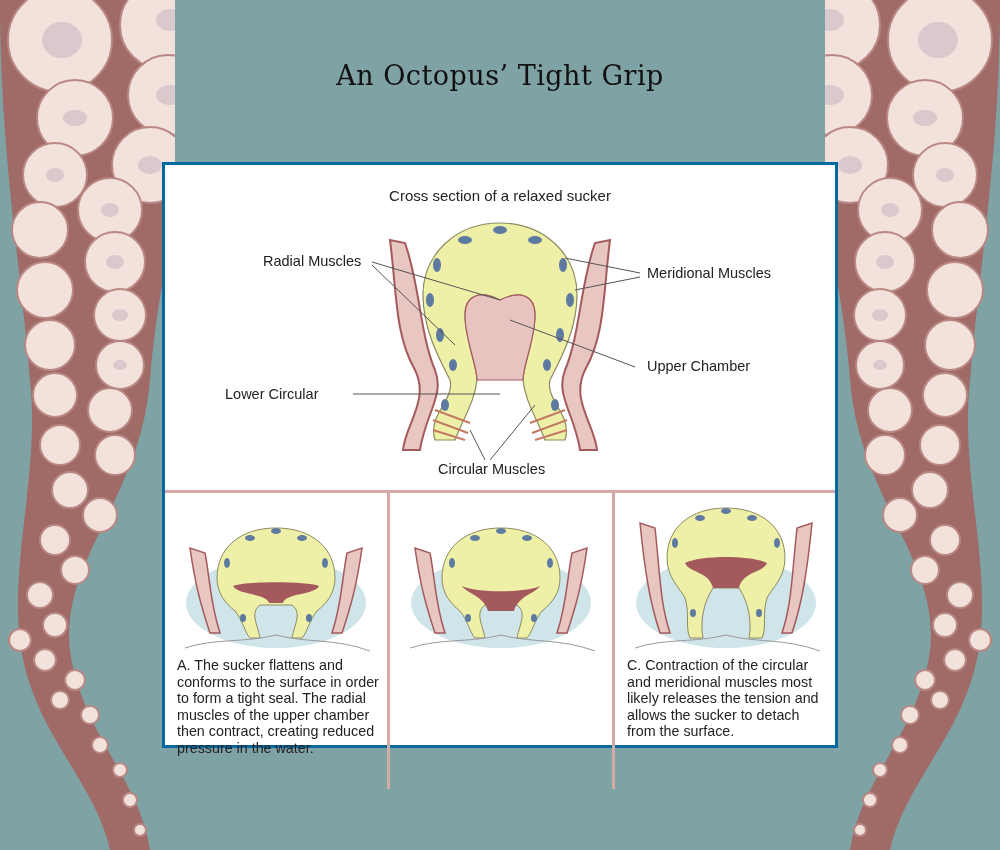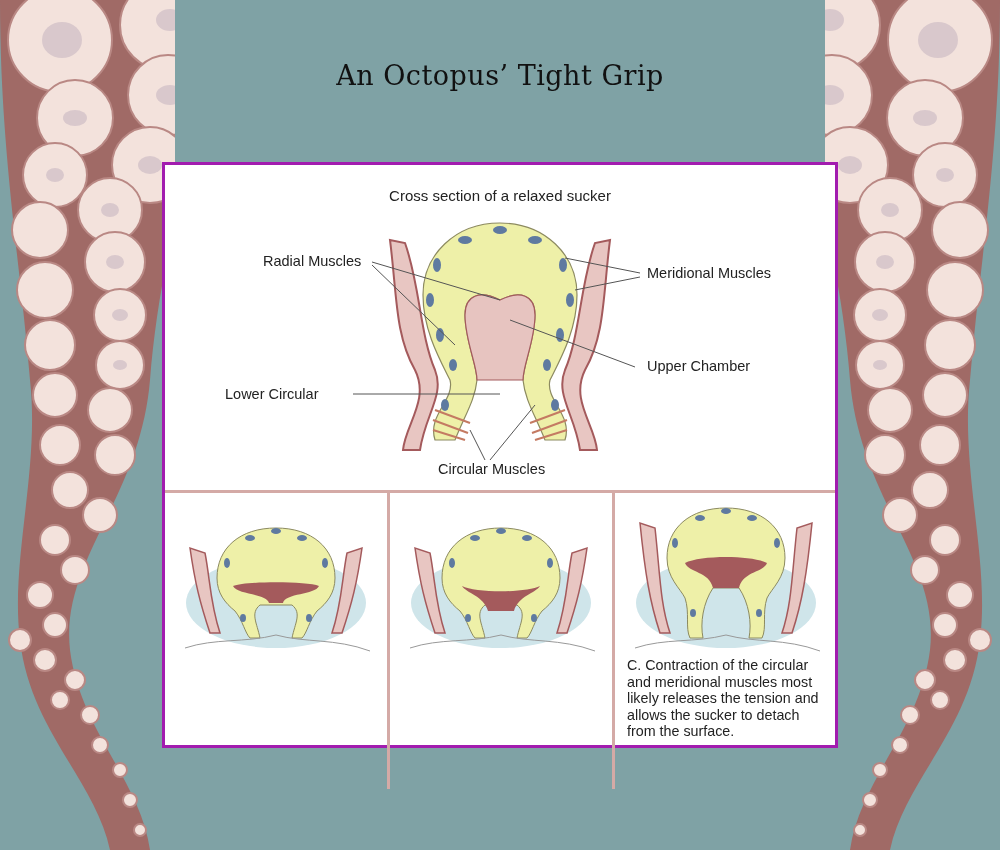--- a/index.html
+++ b/index.html
@@ -1,19 +1,19 @@
 <!DOCTYPE html>
 <html><head>
 <meta charset="utf-8">
 <style>
   html,body{margin:0;padding:0;}
   body{width:1000px;height:850px;background:#7fa2a5;position:relative;overflow:hidden;font-family:"Liberation Sans",sans-serif;}
   .arm{position:absolute;top:0;}
   .title{position:absolute;left:0;right:0;top:60px;text-align:center;font-family:"DejaVu Serif","Liberation Serif",serif;font-size:27px;color:#111;letter-spacing:0.5px;}
-  .frame{position:absolute;left:162px;top:162px;width:676px;height:586px;background:#fff;border:3px solid #a21caf;box-sizing:border-box;}
+  .frame{position:absolute;left:162px;top:162px;width:676px;height:586px;background:#fff;border:3px solid #0369a1;box-sizing:border-box;}
   .top-panel{position:absolute;left:0;top:0;width:100%;height:328px;border-bottom:3px solid #d4aaa6;box-sizing:border-box;}
   .top-caption{position:absolute;left:0;right:0;top:22px;text-align:center;font-size:15px;color:#222;}
   .label{position:absolute;font-size:14.5px;color:#222;white-space:nowrap;}
   .bottom{position:absolute;left:0;top:328px;width:100%;height:296px;display:flex;}
   .step{position:relative;flex:1;border-right:3px solid #d4aaa6;}
   .step:last-child{border-right:none;}
   .step-text{position:absolute;left:12px;right:8px;top:164px;font-size:14.3px;line-height:16.5px;color:#222;}
   svg{display:block;}
 </style>
 </head>
@@ -193,20 +193,21 @@
             <ellipse cx="85" cy="45" rx="5" ry="3"></ellipse>
             <ellipse cx="111" cy="38" rx="5" ry="3"></ellipse>
             <ellipse cx="137" cy="45" rx="5" ry="3"></ellipse>
             <ellipse cx="62" cy="70" rx="3" ry="5"></ellipse>
             <ellipse cx="160" cy="70" rx="3" ry="5"></ellipse>
             <ellipse cx="78" cy="125" rx="3" ry="4"></ellipse>
             <ellipse cx="144" cy="125" rx="3" ry="4"></ellipse>
           </g>
         <path d="M20,155 C50,145 80,150 111,142 C140,150 170,145 205,158" stroke="#999" fill="none"></path>
       </svg>
+      <div class="step-text">A. The sucker flattens and conforms to the surface in order to form a tight seal. The radial muscles of the upper chamber then contract, creating reduced pressure in the water.</div>
     </div>
     <div class="step">
       <svg width="222" height="165" viewBox="0 0 222 165">
         <ellipse cx="111" cy="110" rx="90" ry="45" fill="#cfe5ea"></ellipse>
         <path d="M25,55 C30,90 35,110 45,140 L55,140 C45,110 45,85 40,60 Z" fill="#e8c6c2" stroke="#a45a5c" stroke-width="1.5"></path>
         <path d="M197,55 C192,90 187,110 177,140 L167,140 C177,110 177,85 182,60 Z" fill="#e8c6c2" stroke="#a45a5c" stroke-width="1.5"></path>
         <path d="M111,35 C75,35 52,55 52,85 C52,100 60,110 70,118 C78,128 80,140 85,145 L95,145 C92,130 85,120 95,112 L127,112 C137,120 130,130 127,145 L137,145 C142,140 144,128 152,118 C162,110 170,100 170,85 C170,55 147,35 111,35 Z" fill="#eef0a8" stroke="#8c8a60" stroke-width="1"></path>
         <path d="M72,93 C85,100 137,100 150,93 C146,100 128,103 124,118 L98,118 C94,103 76,100 72,93 Z" fill="#a45a5c"></path>
         <g fill="#5f7aa0">
             <ellipse cx="85" cy="45" rx="5" ry="3"></ellipse>

